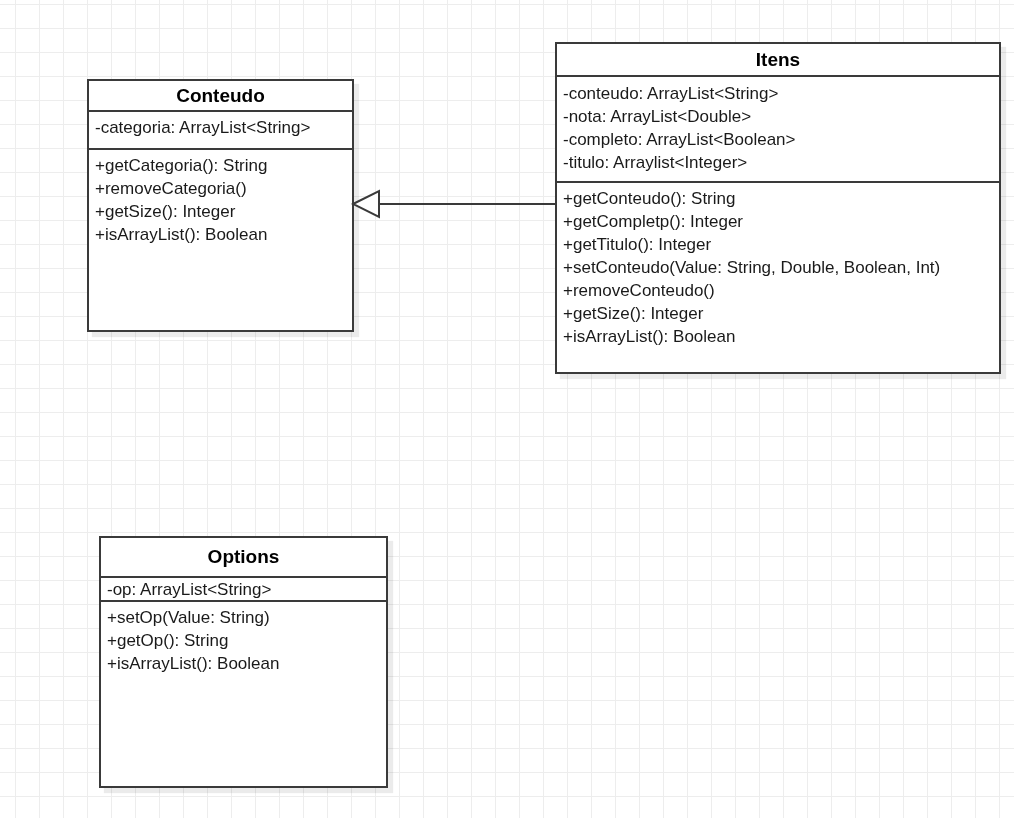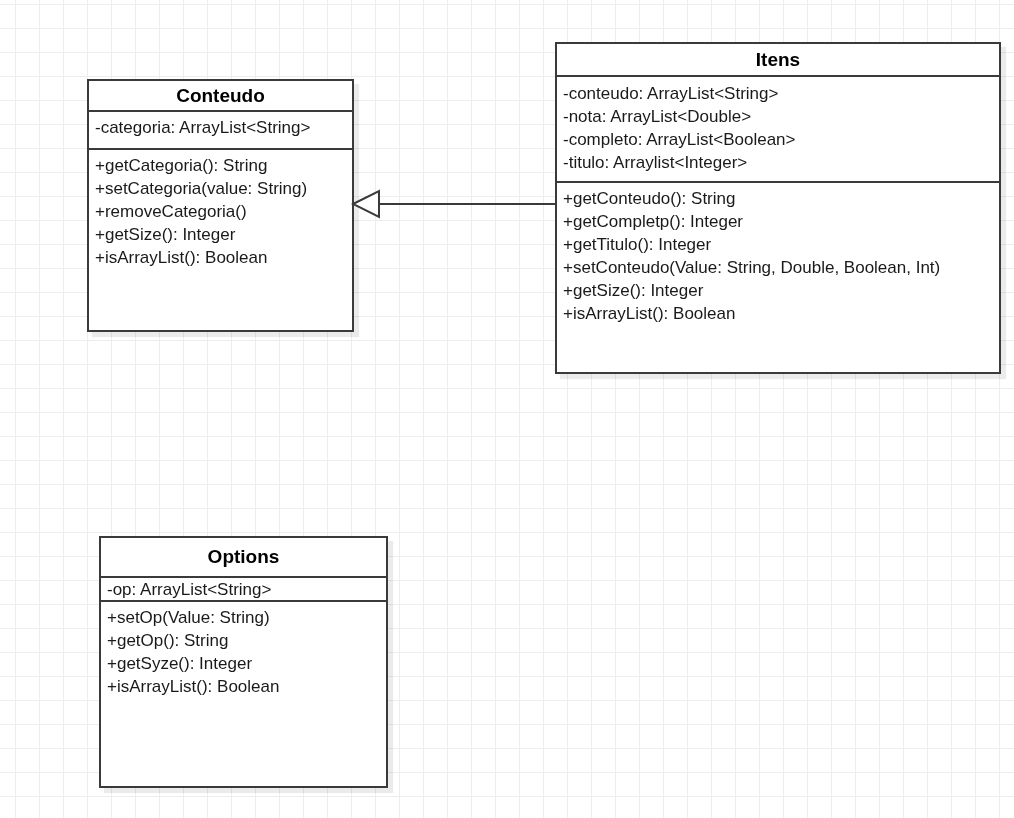--- a/index.html
+++ b/index.html
@@ -82,54 +82,53 @@
 
 <div class="canvas">
 
   <div class="uml-class box-conteudo">
     <div class="uml-title">Conteudo</div>
     <div class="uml-section uml-attrs">
         <div class="member-line">-categoria: ArrayList&lt;String&gt;</div>
       </div>
     <div class="uml-section uml-methods">
         <div class="member-line">+getCategoria(): String</div>
-        <div class="member-line">+setCategoria(value: String)</div>
         <div class="member-line">+removeCategoria()</div>
         <div class="member-line">+getSize(): Integer</div>
         <div class="member-line">+isArrayList(): Boolean</div>
       </div>
   </div>
 
   <div class="uml-class box-itens">
     <div class="uml-title">Itens</div>
     <div class="uml-section uml-attrs">
         <div class="member-line">-conteudo: ArrayList&lt;String&gt;</div>
         <div class="member-line">-nota: ArrayList&lt;Double&gt;</div>
         <div class="member-line">-completo: ArrayList&lt;Boolean&gt;</div>
         <div class="member-line">-titulo: Arraylist&lt;Integer&gt;</div>
       </div>
     <div class="uml-section uml-methods">
         <div class="member-line">+getConteudo(): String</div>
         <div class="member-line">+getCompletp(): Integer</div>
         <div class="member-line">+getTitulo(): Integer</div>
         <div class="member-line">+setConteudo(Value: String, Double, Boolean, Int)</div>
+        <div class="member-line">+removeConteudo()</div>
         <div class="member-line">+getSize(): Integer</div>
         <div class="member-line">+isArrayList(): Boolean</div>
       </div>
   </div>
 
   <div class="uml-class box-options">
     <div class="uml-title">Options</div>
     <div class="uml-section uml-attrs">
         <div class="member-line">-op: ArrayList&lt;String&gt;</div>
       </div>
     <div class="uml-section uml-methods">
         <div class="member-line">+setOp(Value: String)</div>
         <div class="member-line">+getOp(): String</div>
-        <div class="member-line">+getSyze(): Integer</div>
         <div class="member-line">+isArrayList(): Boolean</div>
       </div>
   </div>
 
   <svg class="connector" viewBox="0 0 206 34" xmlns="http://www.w3.org/2000/svg">
     <line x1="28" y1="17" x2="206" y2="17" stroke="#3a3a3a" stroke-width="2"></line>
     <polygon points="2,17 28,4 28,30" fill="#ffffff" stroke="#3a3a3a" stroke-width="2"></polygon>
   </svg>
 
 </div>

